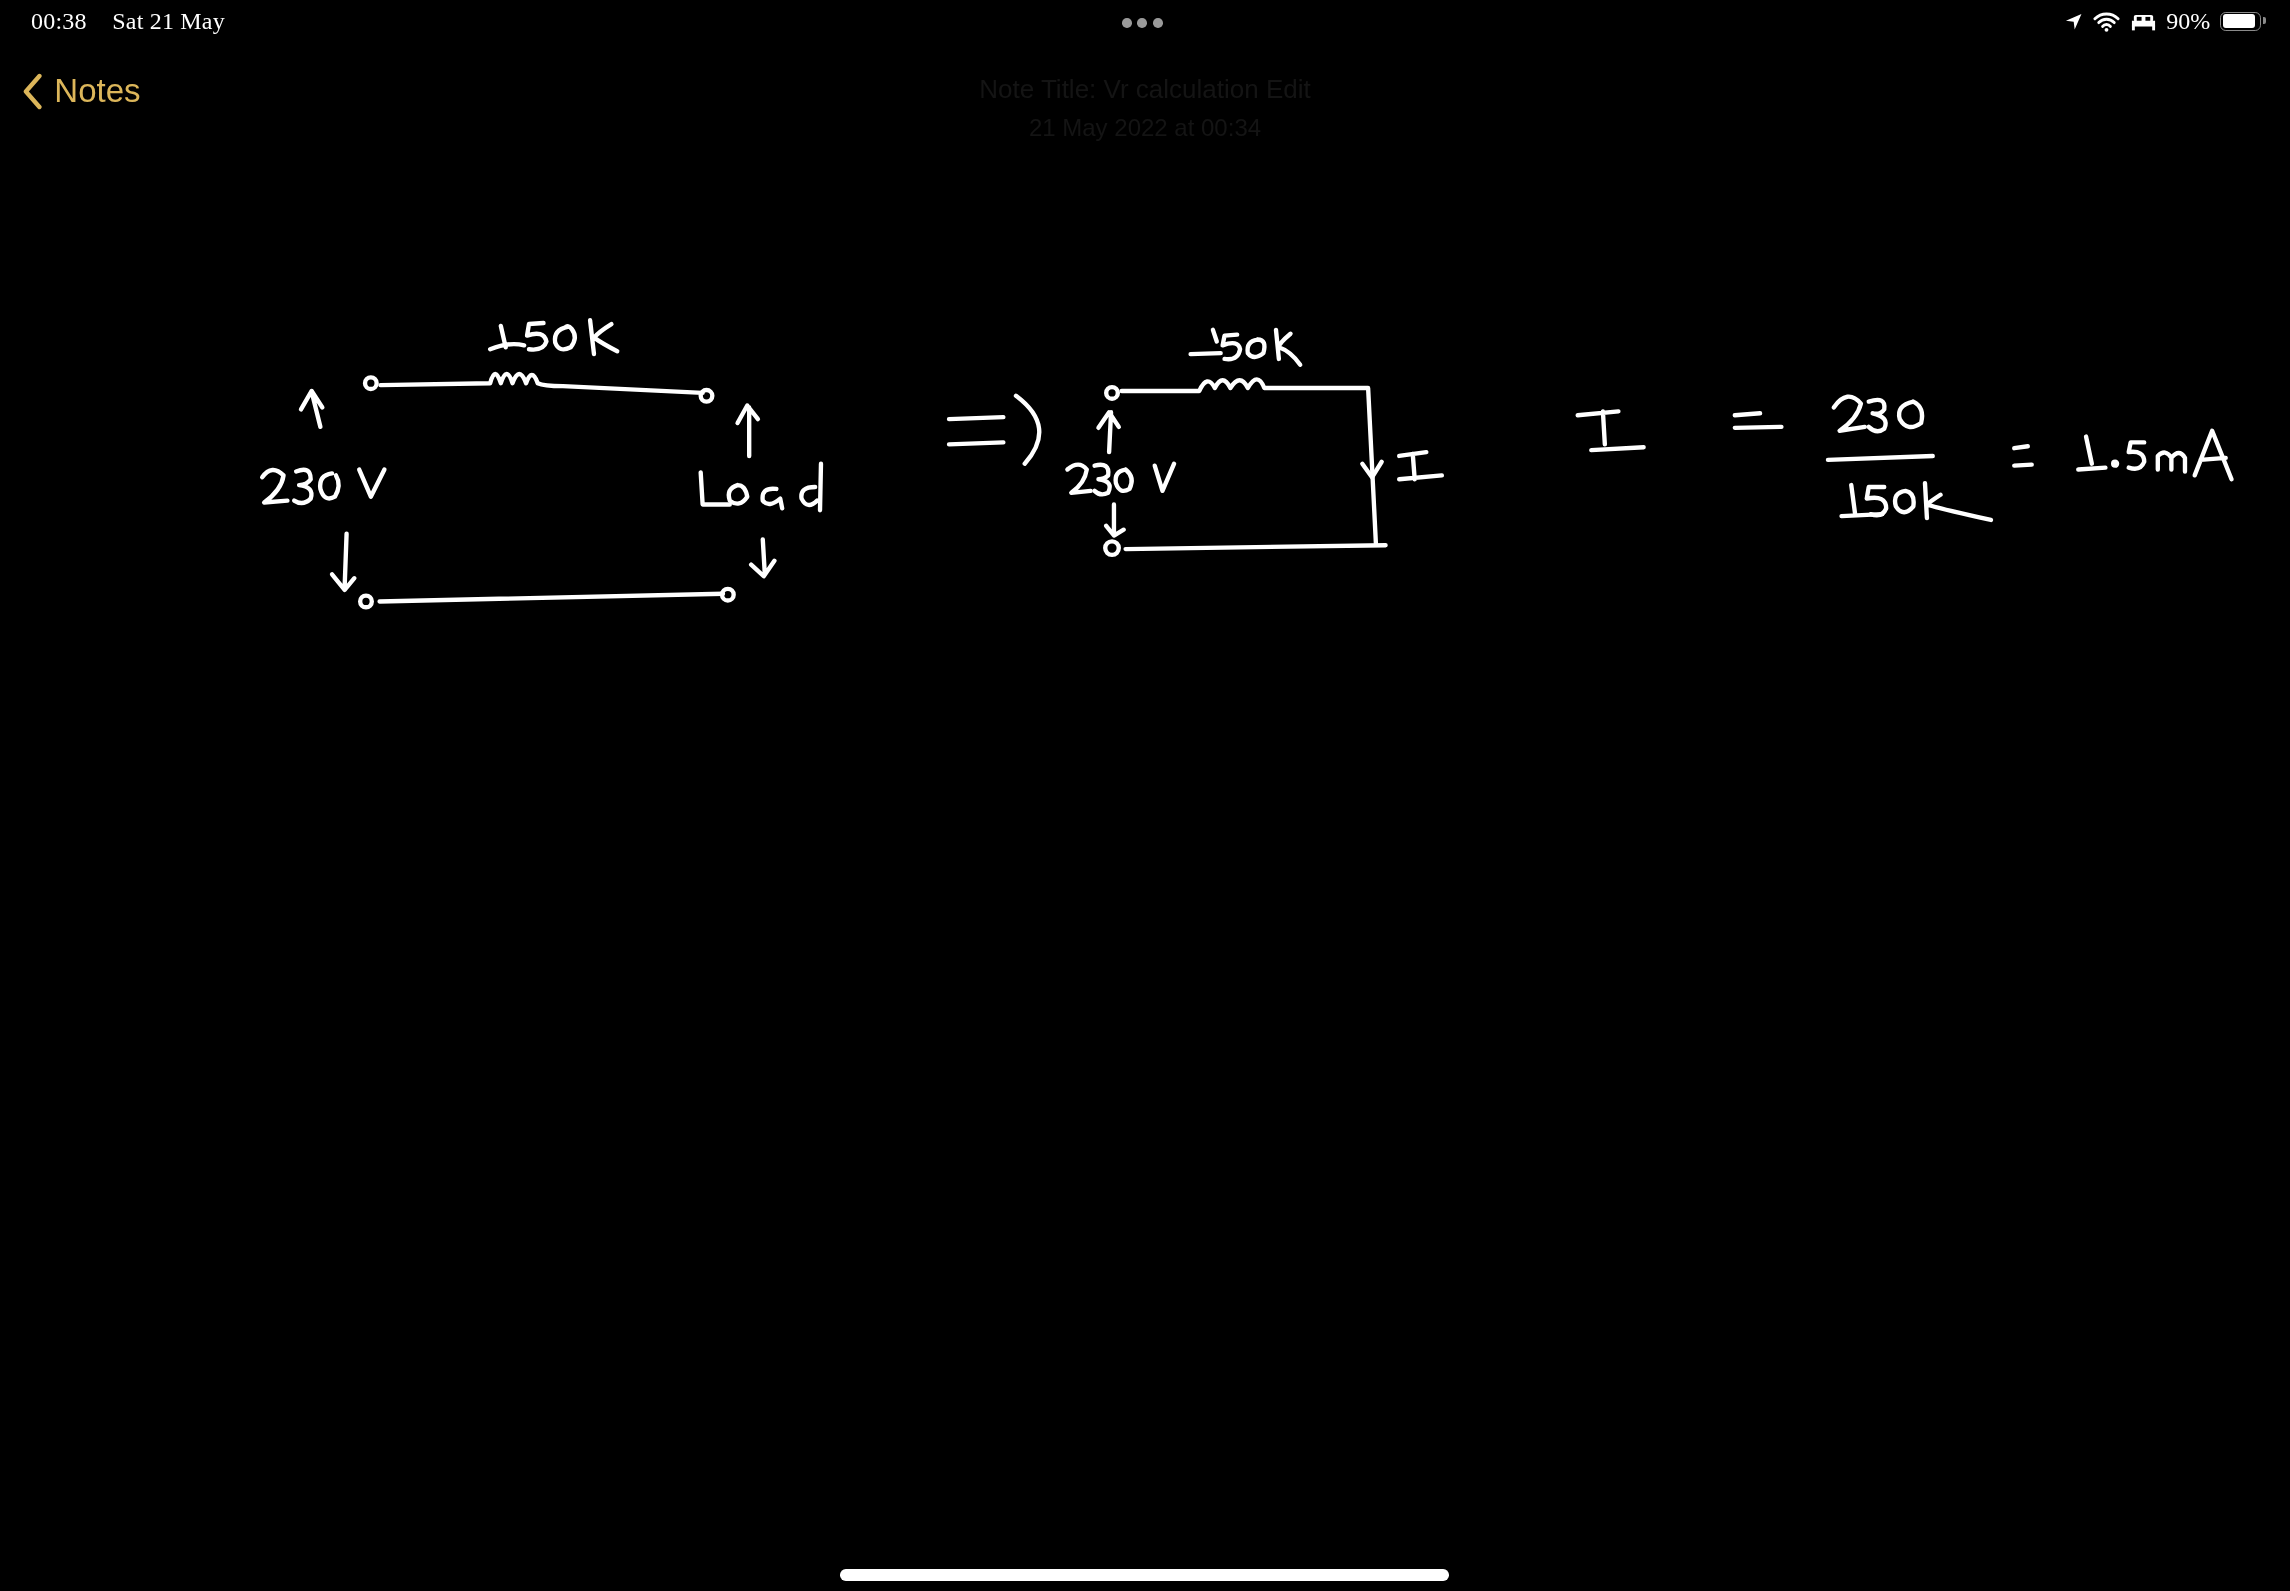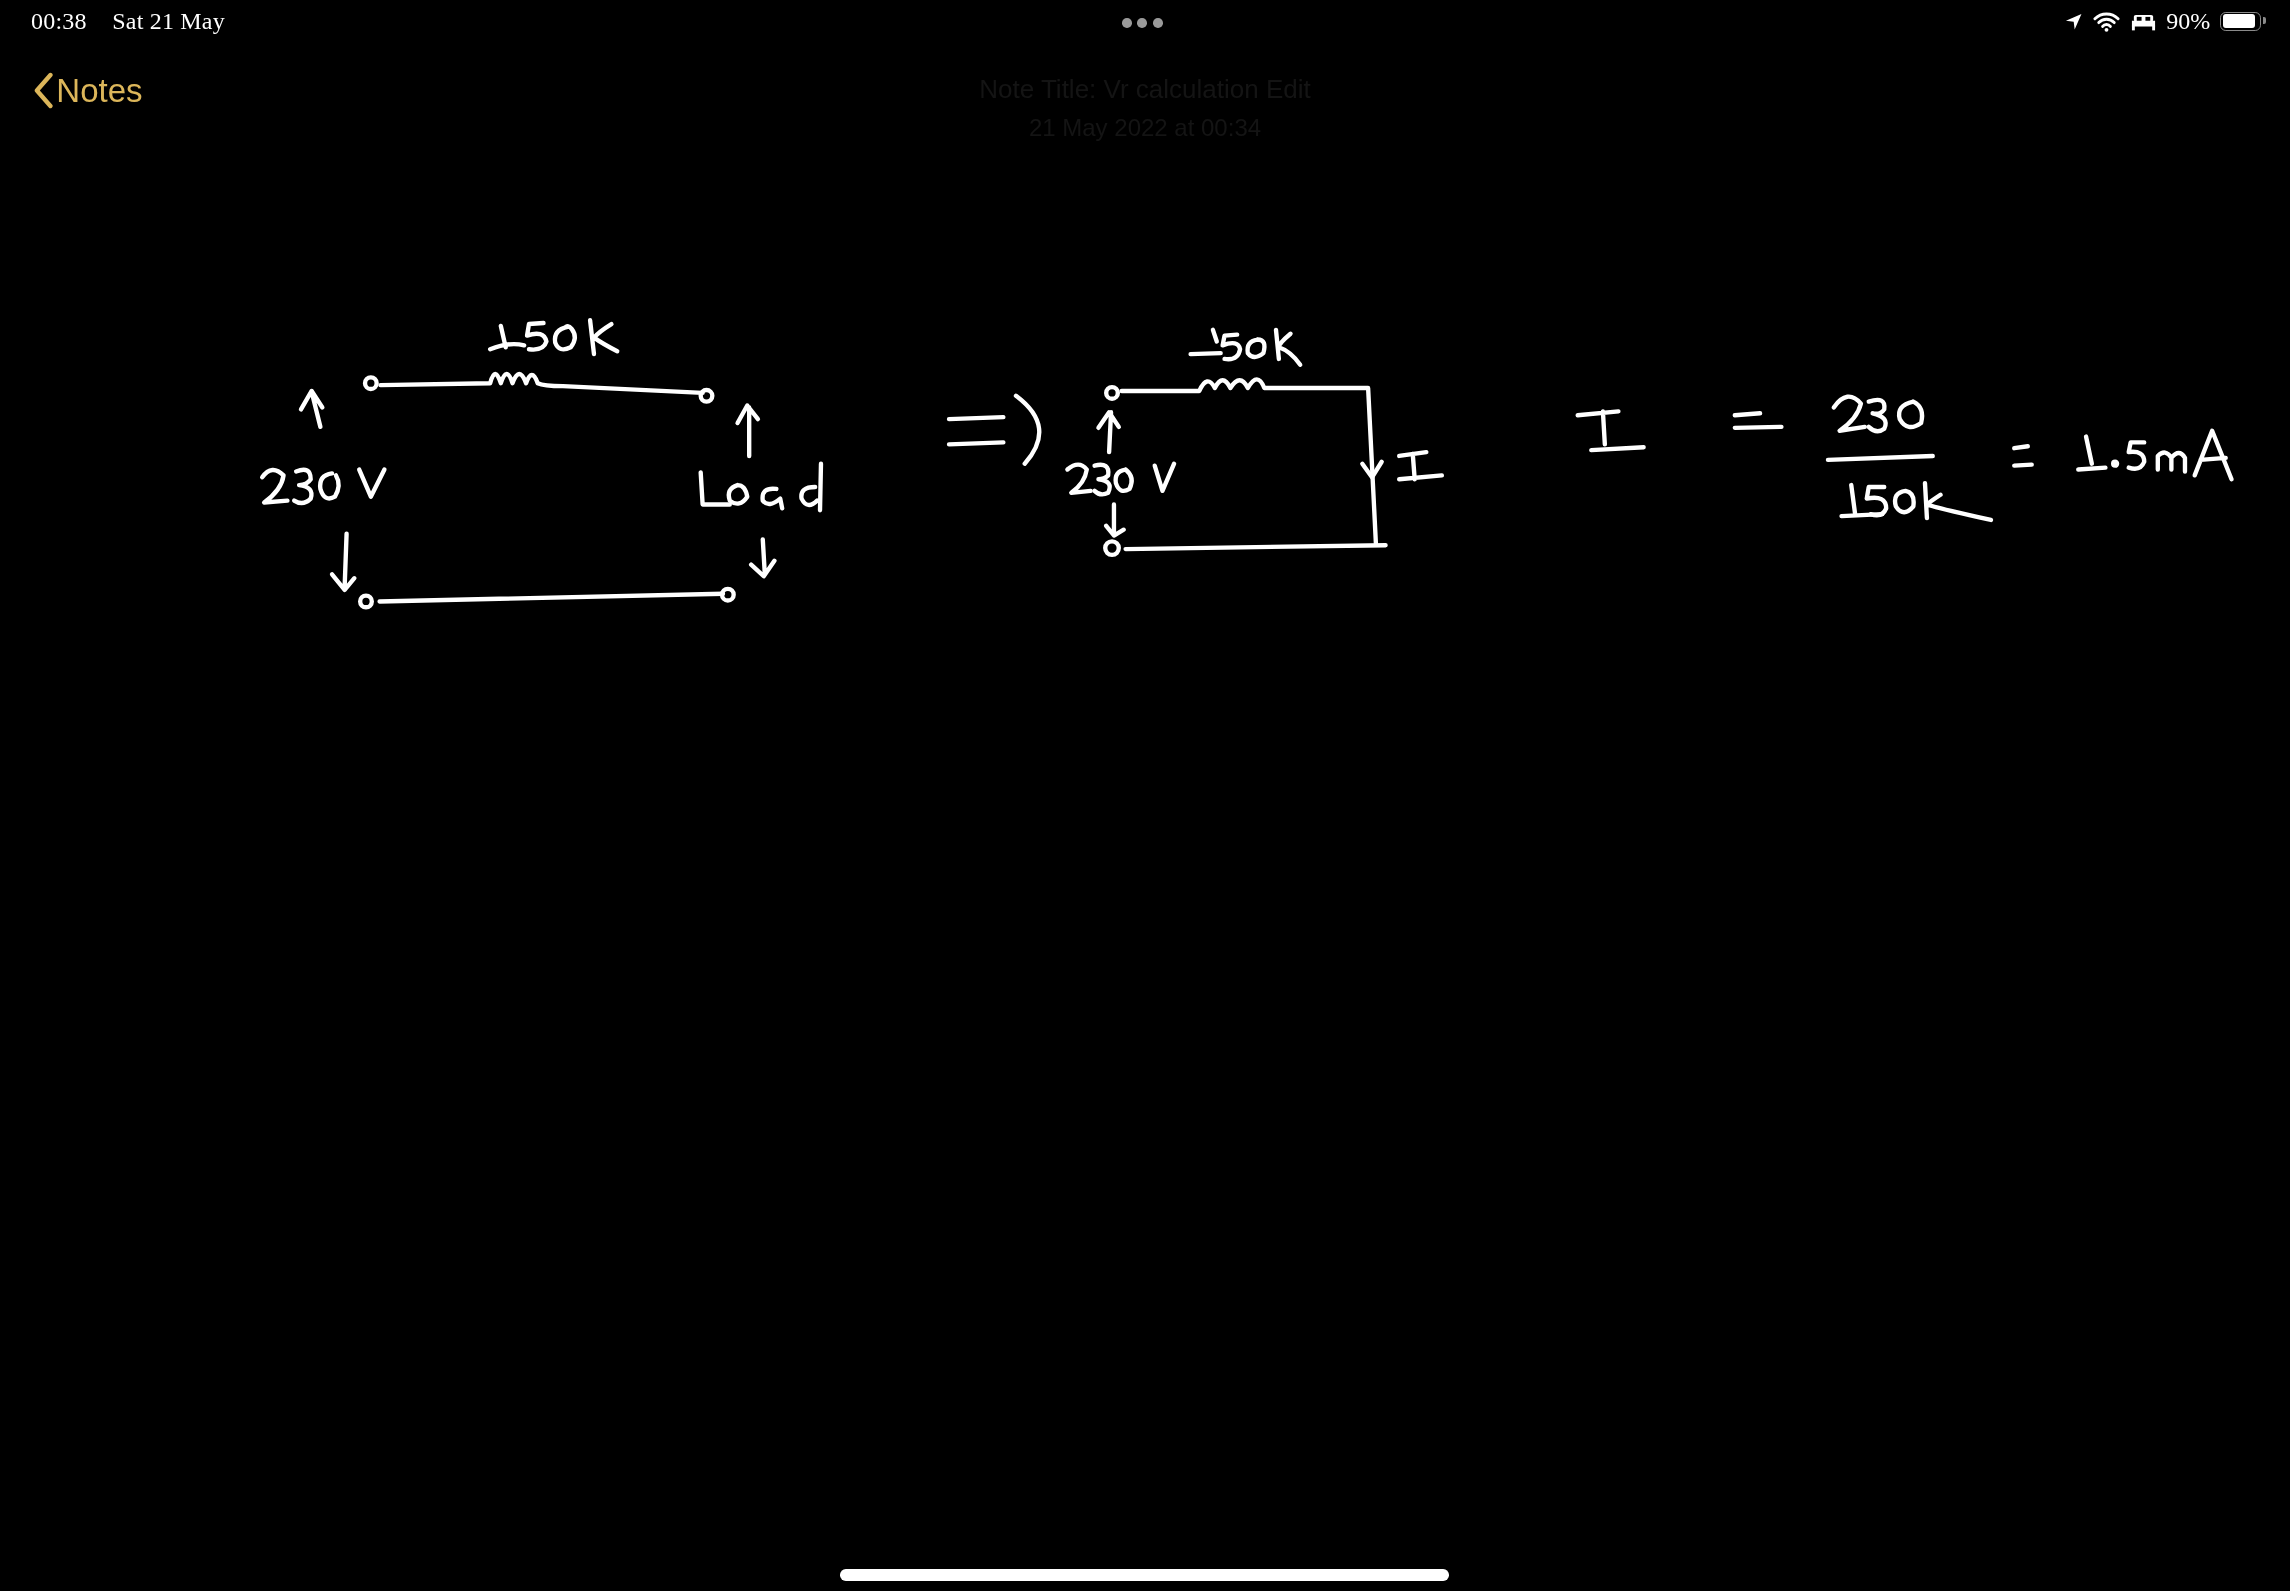--- a/index.html
+++ b/index.html
@@ -7,21 +7,21 @@
   .status-bar{position:absolute;top:0;left:0;width:2290px;height:49px;font-family:Liberation Serif, serif;}
   .status-left{position:absolute;left:31px;top:7.8px;font-size:24px;color:#fff;letter-spacing:0.2px;}
   .status-left span{margin-right:19.4px;}
   .status-dots{position:absolute;left:1122px;top:18.4px;display:flex;gap:5.8px;}
   .status-dots i{display:block;width:9.7px;height:9.7px;border-radius:50%;background:#9a9a9a;}
   .status-right{position:absolute;right:29px;top:7.8px;display:flex;align-items:center;gap:9.7px;font-size:24px;}
   .battery{width:41px;height:19.4px;border:1.9px solid #8a8a8a;border-radius:5.8px;position:relative;padding:1.9px;box-sizing:border-box;}
   .battery .fill{width:90%;height:100%;background:#fff;border-radius:2.9px;}
   .battery::after{content:"";position:absolute;right:-5.8px;top:4.9px;width:2.9px;height:6.8px;background:#8a8a8a;border-radius:0 1.9px 1.9px 0;}
   .nav-bar{position:absolute;top:58px;left:0;width:2290px;height:78px;}
-  .back-button{position:absolute;left:33px;top:13.6px;display:flex;align-items:center;gap:2px;color:#dcb65a;font-size:33px;cursor:pointer;}
+  .back-button{position:absolute;left:22px;top:13.6px;display:flex;align-items:flex-end;gap:11px;color:#dcb65a;font-size:33px;cursor:pointer;}
   .note-title{position:absolute;left:0;right:0;top:15.5px;text-align:center;font-size:26px;color:#141414;}
   .note-date{position:absolute;left:0;right:0;top:56px;text-align:center;font-size:24px;color:#141414;}
   .toolbar{position:absolute;right:0;top:11.6px;height:68px;}
   .canvas{position:absolute;left:0;top:0;width:2290px;height:1591px;pointer-events:none;}
   .home-indicator{position:absolute;left:840px;top:1569px;width:609px;height:11.6px;border-radius:5.8px;background:#fff;}
   .sr{position:absolute;width:1px;height:1px;overflow:hidden;clip:rect(0 0 0 0);}
 </style>
 </head>
 <body>
 

